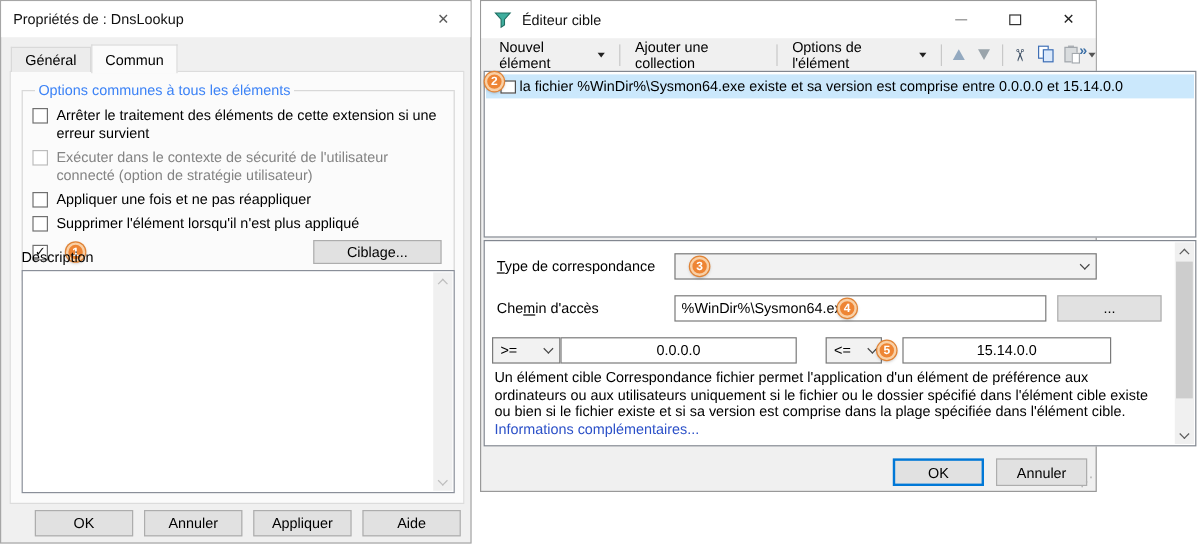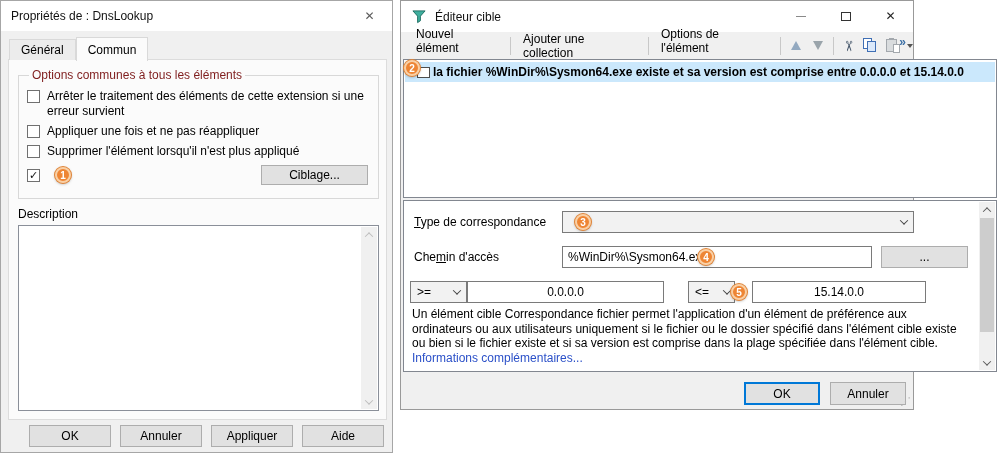--- a/index.html
+++ b/index.html
@@ -22,21 +22,21 @@
            box-shadow:0 0 0 1px #e08336, 0 1px 3px rgba(0,0,0,.35); }
 
   
   .dlg.left { left:0; top:0; width:393px; height:453px; }
   .tabstrip { position:absolute; left:8px; top:38px; display:flex; align-items:flex-end; height:21px; z-index:2; }
   .tab { padding:3px 11px 3px; background:#ececec; border:1px solid #d9d9d9; border-bottom:none; color:#000; }
   .tab.active { background:#fbfbfb; padding:5px 11px 4px; margin-bottom:-1px; position:relative; z-index:3; }
   .tabpage { position:absolute; left:7px; top:58px; width:379px; height:361px; background:#fbfbfb; border:1px solid #dcdcdc; }
 
   .groupbox { position:absolute; left:9px; top:8px; width:361px; border:1px solid #d8d8d8; padding:6px 8px 8px 6px; }
-  .groupbox legend { font-size:12px; padding:0 3px; margin-left:4px; color:#7f1d1d; }
+  .groupbox legend { font-size:12px; padding:0 3px; margin-left:4px; color:#3b82f6; }
   .cbrow { display:flex; align-items:flex-start; margin:1px 0 5px 2px; line-height:15px; }
   .cb { flex:0 0 auto; width:13px; height:13px; background:#fff; border:1px solid #707070; margin:1px 7px 0 0;
         display:flex; align-items:center; justify-content:center; font-size:11px; color:#111; }
   .cbl { color:#000; }
   .cbrow.disabled .cb { border-color:#bcbcbc; }
   .cbrow.disabled .cbl { color:#838383; }
   .cbrow.last { align-items:center; margin-top:6px; }
   .cbrow.last .badge { margin-left:8px; }
   .btn.ciblage { width:107px; height:20px; margin-left:auto; margin-right:2px; }
 
@@ -54,39 +54,39 @@
 
   .btnrow-left { position:absolute; left:0; right:8px; top:424px; display:flex; justify-content:flex-end; gap:9px; }
   .btnrow-left .btn { width:82px; height:22px; }
 
   
   .dlg.right { left:400px; top:0; width:514px; height:410px; border-color:#999; }
   .dlg.right .titlebar { height:31px; }
   .funnel { width:16px; height:15px; margin-right:8px; }
 
   .toolbar { position:absolute; left:0; top:31px; width:100%; height:27px; display:flex; align-items:center; padding-left:7px; background:#f0f0f0; }
-  .tbtn { display:flex; align-items:center; gap:6px; padding:4px 8px; color:#000;flex-direction:column; }
+  .tbtn { display:flex; align-items:center; gap:6px; padding:4px 8px; color:#000; }
   .tri { width:0; height:0; border-left:3.5px solid transparent; border-right:3.5px solid transparent; border-top:4px solid #222; }
   .tsep { width:1px; height:18px; background:#c8c8c8; margin:0 4px; }
   .icon-up, .icon-down { width:16px; height:16px; margin:0 3px; display:flex; align-items:center; justify-content:center; }
   .icon-up::before { content:""; border-left:5px solid transparent; border-right:5px solid transparent; border-bottom:9px solid #93a9c0; }
   .icon-down::before { content:""; border-left:5px solid transparent; border-right:5px solid transparent; border-top:9px solid #9aa4ab; }
   .icon-cut { font-size:14px; color:#3f5166; transform:rotate(90deg); margin:0 5px; }
   .icon-copy { position:relative; width:15px; height:15px; margin:0 4px; }
   .icon-copy .pg { position:absolute; width:9px; height:11px; border:1px solid #3f6fb5; background:#fff; }
   .icon-copy .pg.front { left:4px; top:3px; background:#dbe9fb; }
   .icon-copy .pg.back { left:0; top:0; }
   .icon-paste { position:relative; width:14px; height:15px; margin:0 2px 0 4px; }
   .icon-paste .board { position:absolute; left:0; top:1px; width:11px; height:13px; background:#d9dcde; border:1px solid #a3a8ad; }
   .icon-paste .clipt { position:absolute; left:3px; top:0; width:5px; height:3px; background:#a3a8ad; }
   .icon-paste .sheet { position:absolute; right:0; bottom:0; width:7px; height:9px; background:#fff; border:1px solid #a3a8ad; }
   .overflow { position:absolute; right:7px; top:3px; color:#3a6ea5; font-size:12px; font-weight:bold; }
 
   .listbox { position:absolute; left:2px; top:58px; width:594px; height:139px; background:#fff; border:1px solid #828790; }
-  .listrow { position:absolute; left:1px; right:1px; top:2px; height:20px; background:#cbe8fc; display:flex; align-items:center; padding-left:28px;font-weight:bold; }
+  .listrow { position:absolute; left:1px; right:1px; top:2px; height:20px; background:#cbe8fc; display:flex; align-items:center; padding-left:28px; }
   .win-icon { position:absolute; left:12px; width:13px; height:11px; background:#fff; border:1px solid #4d4d4d; }
   .win-icon .bar { height:3px; background:#1b2f8f; }
   .badge.b2 { position:absolute; left:3px; top:59px; z-index:5; }
 
   .panel { position:absolute; left:2px; top:199px; width:594px; height:172px; background:#fff; border:1px solid #828790; }
   .panel .vscroll { background:#f0f0f0; }
   .frm-label { position:absolute; left:10px; }
   .key { text-decoration:underline; }
   .combo { position:absolute; height:22px; background:#f2f2f2; border:1px solid #7a7a7a; display:flex; align-items:center; padding:0 6px; }
   .combo .chev { border-color:#444; margin-left:auto; }
@@ -126,20 +126,24 @@
 
     <div class="tabpage">
       <fieldset class="groupbox">
         <legend>Options communes à tous les éléments</legend>
 
         <div class="cbrow">
           <span class="cb"></span>
           <span class="cbl" style="max-width:330px;">Arrêter le traitement des éléments de cette extension si une erreur survient</span>
         </div>
 
+        <div class="cbrow disabled">
+          <span class="cb"></span>
+          <span class="cbl" style="max-width:340px;">Exécuter dans le contexte de sécurité de l'utilisateur connecté (option de stratégie utilisateur)</span>
+        </div>
 
         <div class="cbrow">
           <span class="cb"></span>
           <span class="cbl">Appliquer une fois et ne pas réappliquer</span>
         </div>
 
         <div class="cbrow">
           <span class="cb"></span>
           <span class="cbl">Supprimer l'élément lorsqu'il n'est plus appliqué</span>
         </div>

